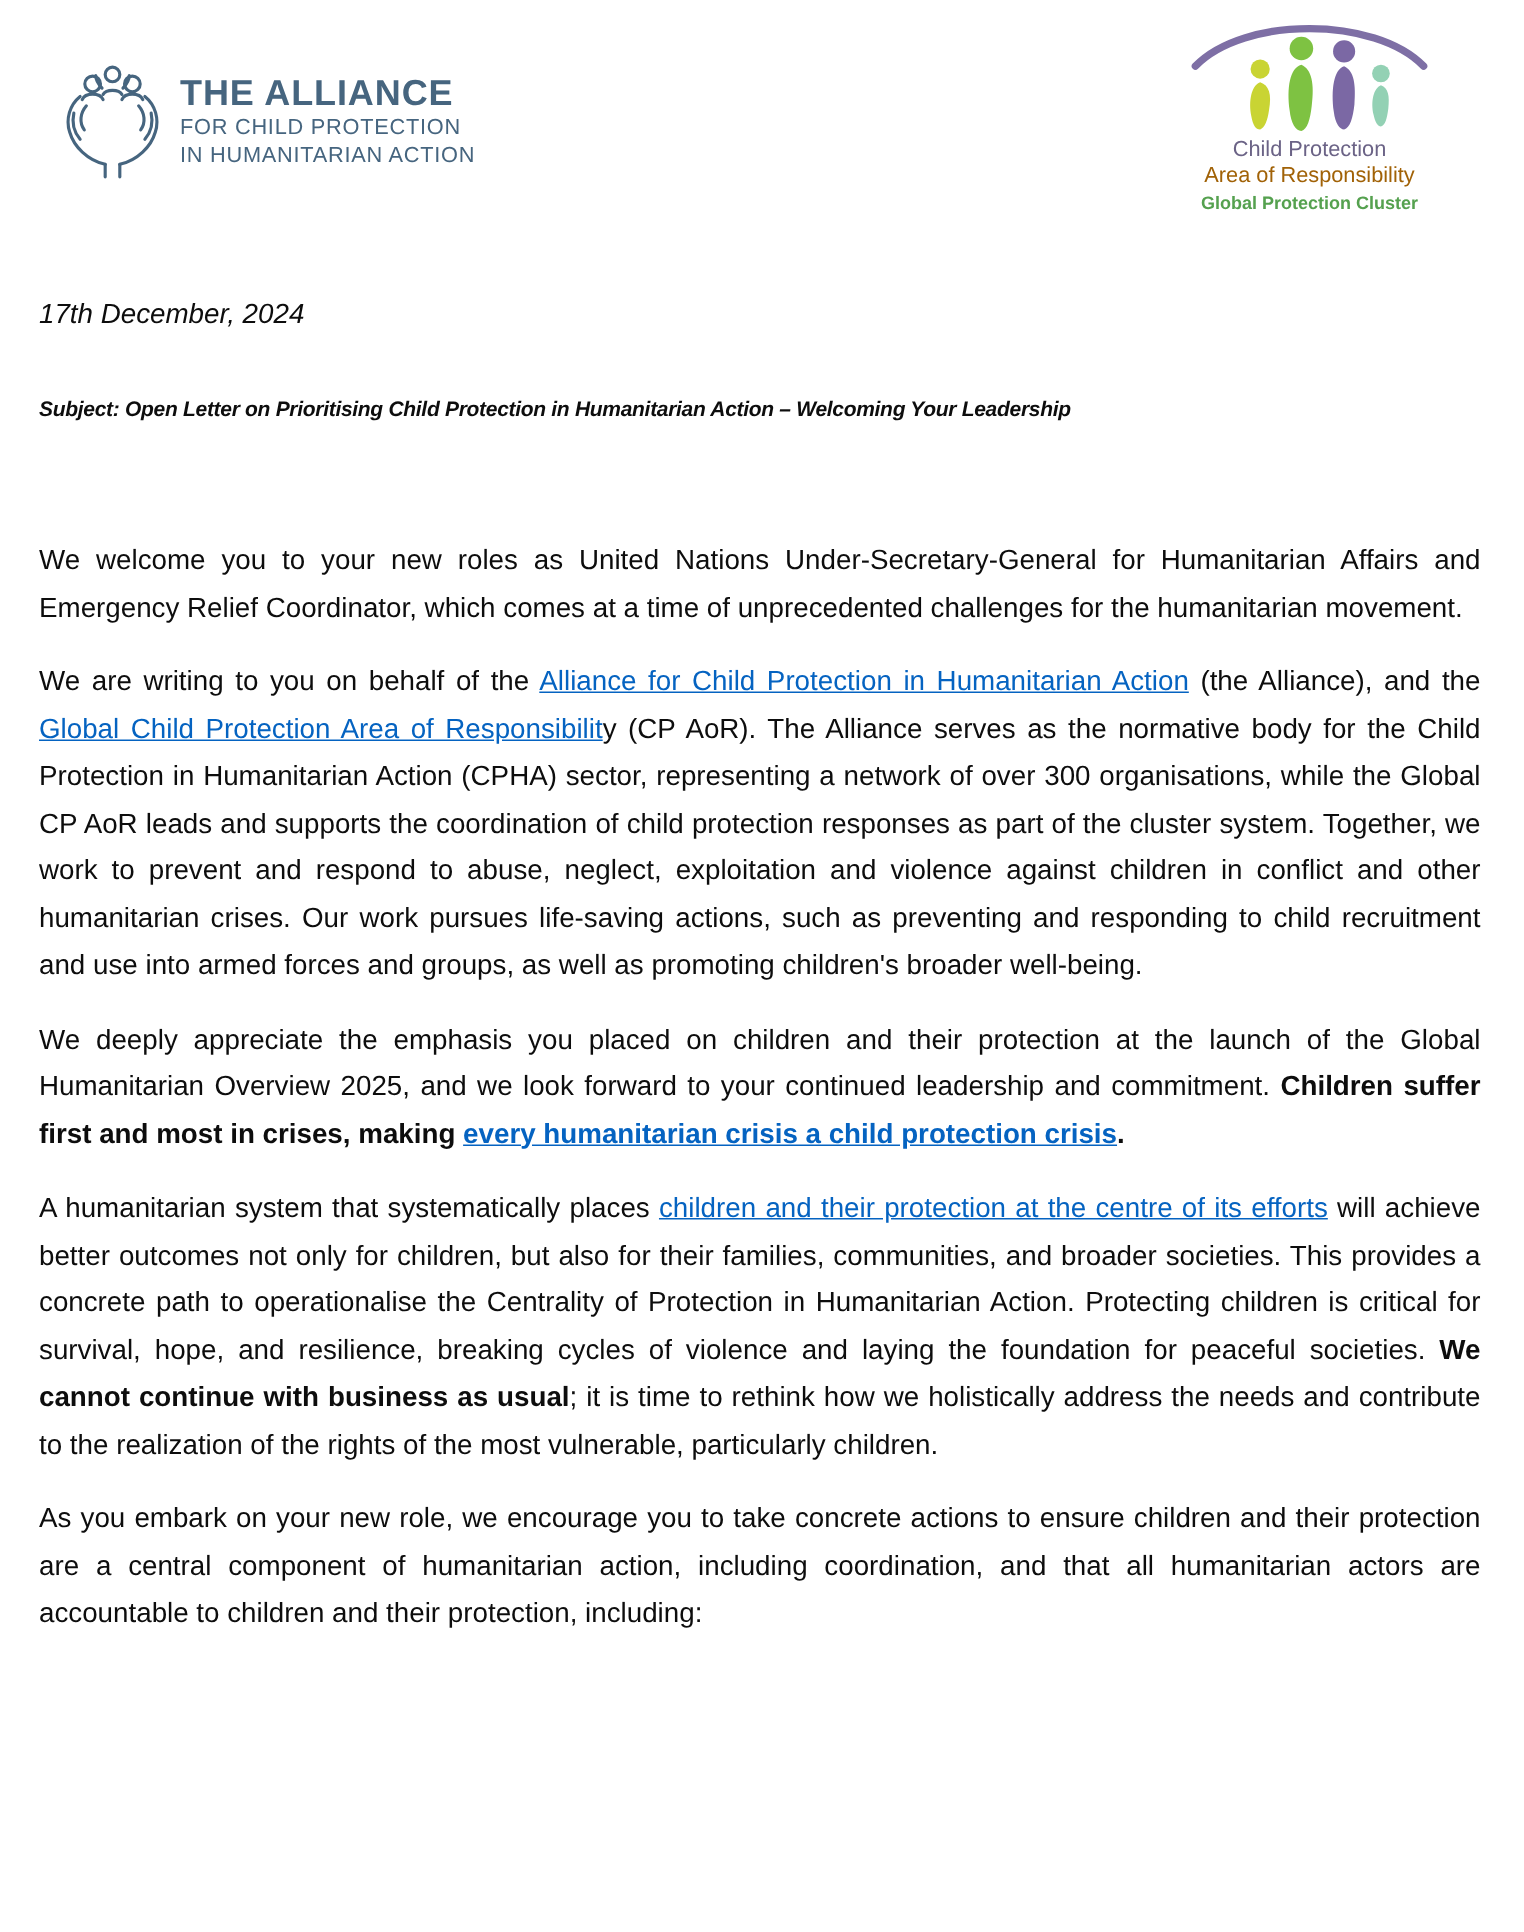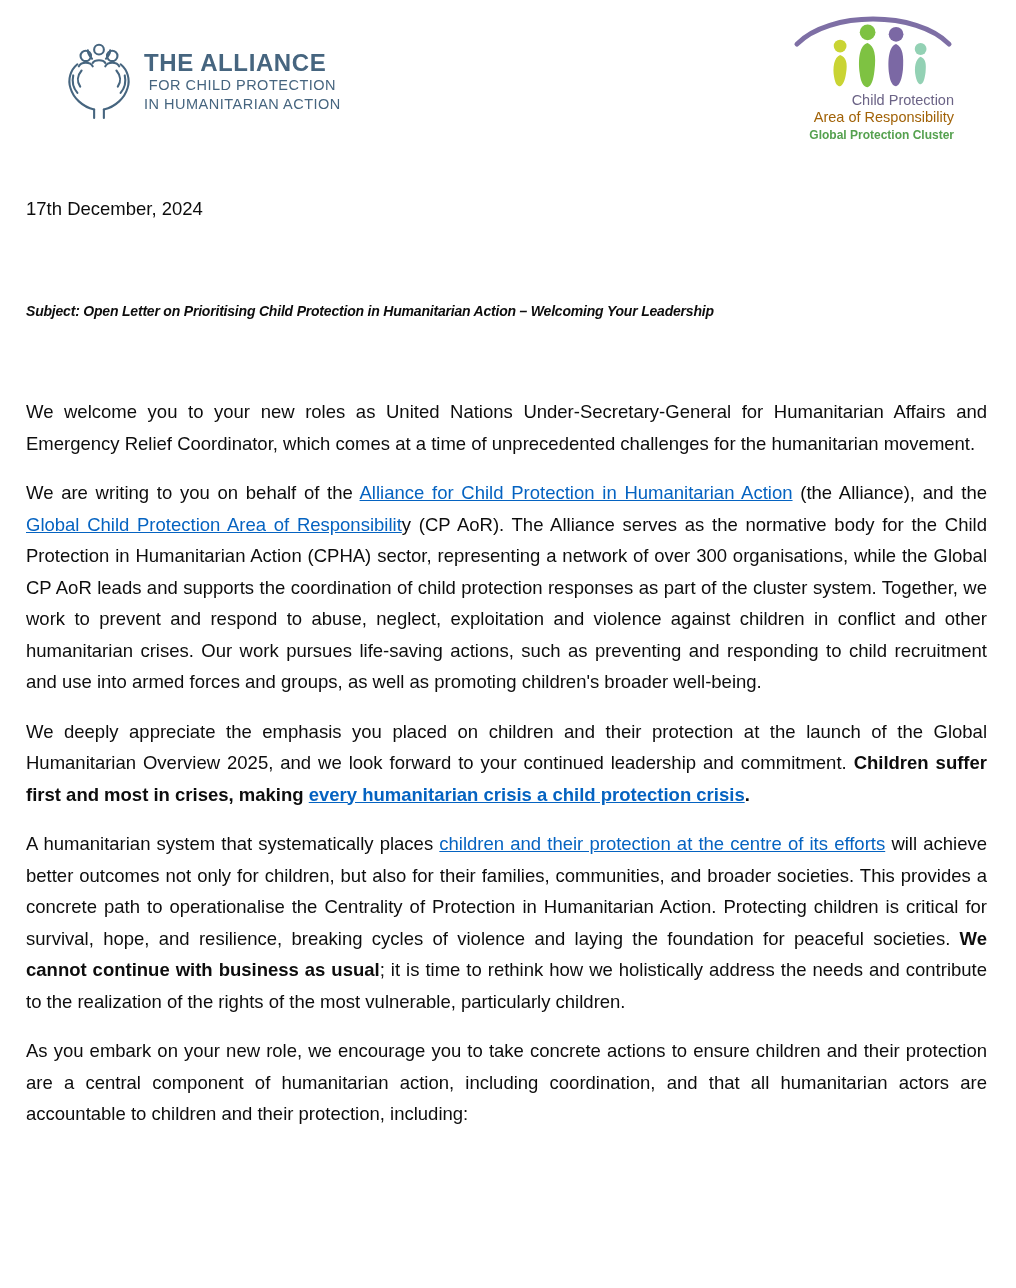--- a/index.html
+++ b/index.html
@@ -6,38 +6,38 @@
   .page{
     position:relative;
     width:1016px;height:1288px;
     background:#ffffff;
     overflow:hidden;
     font-family:"Liberation Sans", sans-serif;
     color:#0d0d0d;
   }
 
   
-  .alliance-logo{position:absolute;left:64px;top:42px;display:flex;align-items:flex-start;}
+  .alliance-logo{position:absolute;left:40px;top:42px;display:flex;align-items:flex-start;}
   .alliance-icon{width:70px;height:78px;flex:0 0 auto;}
   .alliance-text{margin-left:10px;padding-top:8px;}
   .alliance-title{font-size:24px;font-weight:bold;letter-spacing:0.6px;line-height:26px;}
-  .alliance-sub{font-size:14.5px;letter-spacing:0.5px;line-height:19px;text-align:center;}
+  .alliance-sub{font-size:14.5px;letter-spacing:0.5px;line-height:19px;}
 
   .cpaor-logo{position:absolute;left:792px;top:8px;width:162px;}
   .cpaor-art{width:162px;height:82px;display:block;}
-  .cpaor-text{text-align:right;line-height:17px;margin-top:2px;}
+  .cpaor-text{text-align:center;line-height:17px;margin-top:2px;}
   .cpaor-line{font-size:14.5px;}
   .cpaor-line3{font-size:12px;font-weight:bold;line-height:15px;margin-top:2px;}
 
   
   .letter{
     position:absolute;left:26px;top:193px;width:961px;
     font-size:18.5px;line-height:31.5px;
   }
-  .date{margin:0 0 71px 0;}
+  .date{margin:0 0 32px 0;font-style:italic;}
   .subject{
     font-weight:bold;font-style:italic;
     font-size:14px;letter-spacing:-0.2px;
     margin:0 0 69px 0;white-space:nowrap;
   }
   .salutation{margin:0 0 19px 0;}
   .para{margin:0 0 18px 0;text-align:justify;}
   .para:last-child{margin-bottom:0;}
   .b{font-weight:bold;}
   a{color:var(--link,#0563C1);text-decoration:underline;}

